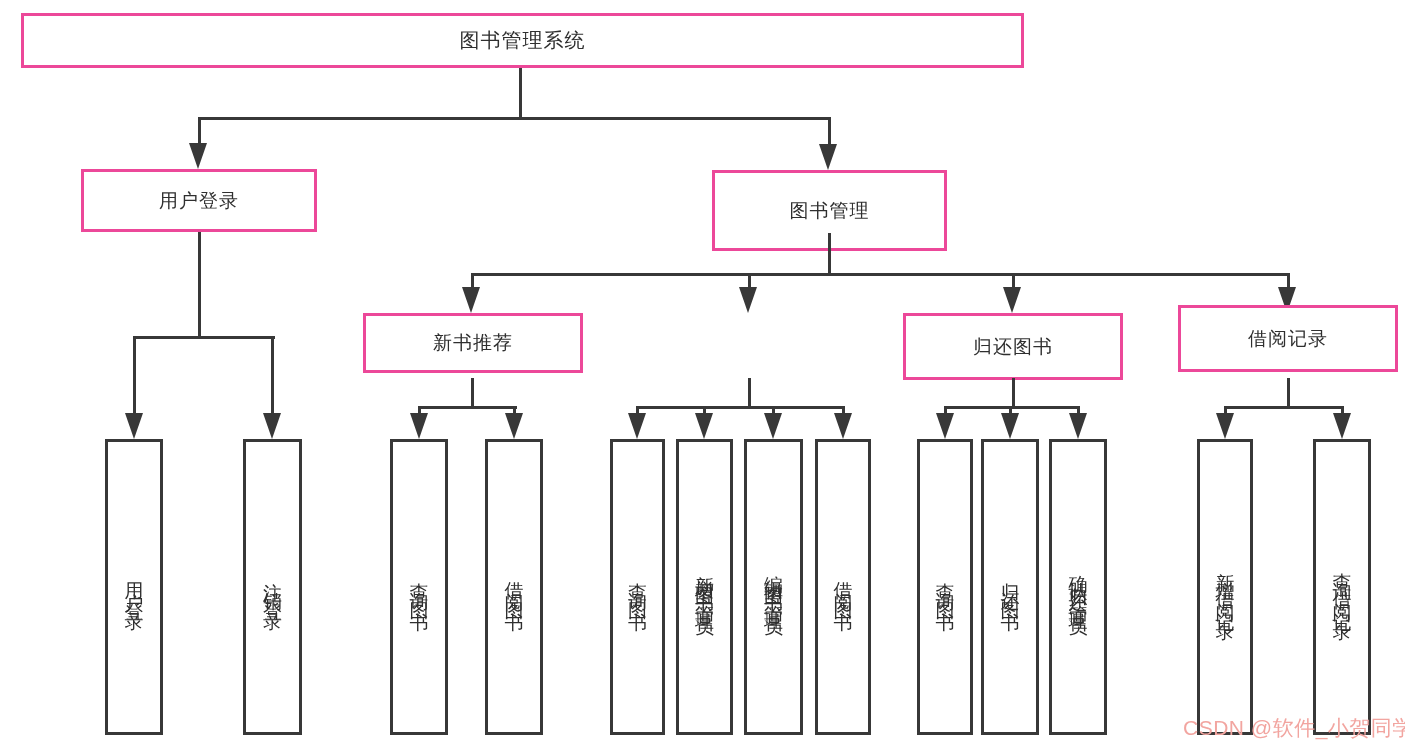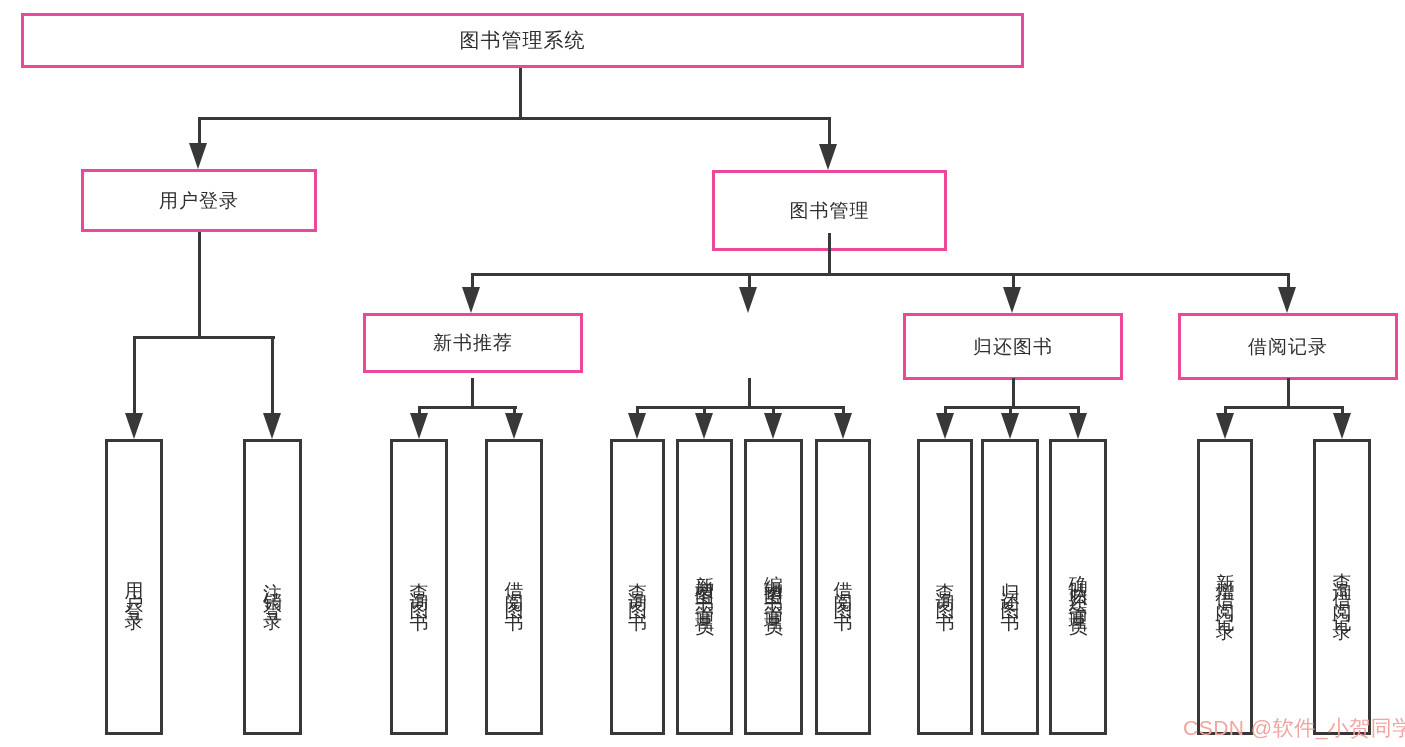--- a/index.html
+++ b/index.html
@@ -73,21 +73,21 @@
   <div class="arrow" style="left:462px;top:287px"></div>
   <div class="vline" style="left:748px;top:273px;height:16px"></div>
   <div class="arrow" style="left:739px;top:287px"></div>
   <div class="vline" style="left:1012px;top:273px;height:16px"></div>
   <div class="arrow" style="left:1003px;top:287px"></div>
   <div class="vline" style="left:1287px;top:273px;height:16px"></div>
   <div class="arrow" style="left:1278px;top:287px"></div>
 
   <div class="box" style="left:363px;top:313px;width:220px;height:60px">新书推荐</div>
   <div class="box" style="left:903px;top:313px;width:220px;height:67px">归还图书</div>
-  <div class="box" style="left:1178px;top:313px;width:220px;height:67px">借阅记录</div>
+  <div class="box" style="left:1178px;top:305px;width:220px;height:67px">借阅记录</div>
 
   <div class="vline" style="left:198px;top:232px;height:106px"></div>
   <div class="hline" style="left:133px;top:336px;width:142px"></div>
   <div class="vline" style="left:133px;top:336px;height:80px"></div>
   <div class="arrow" style="left:125px;top:413px"></div>
   <div class="vline" style="left:271px;top:336px;height:80px"></div>
   <div class="arrow" style="left:263px;top:413px"></div>
 
   <div class="vline" style="left:471px;top:378px;height:30px"></div>
   <div class="hline" style="left:418px;top:406px;width:99px"></div>

